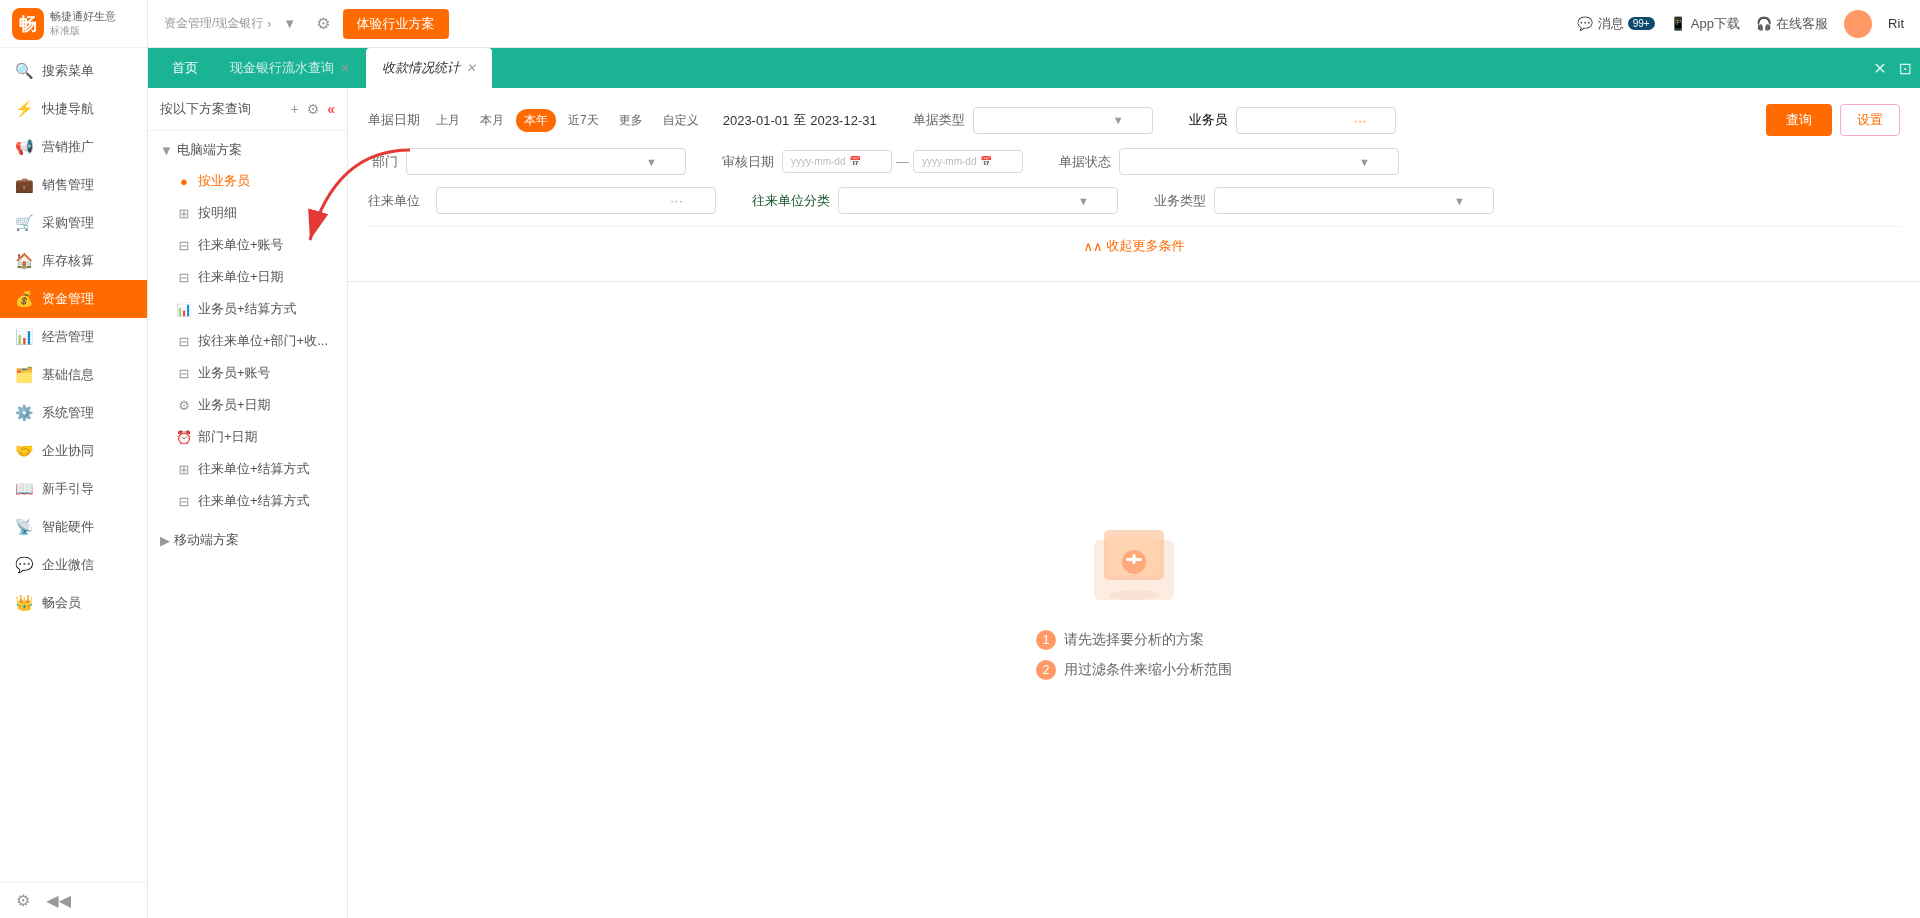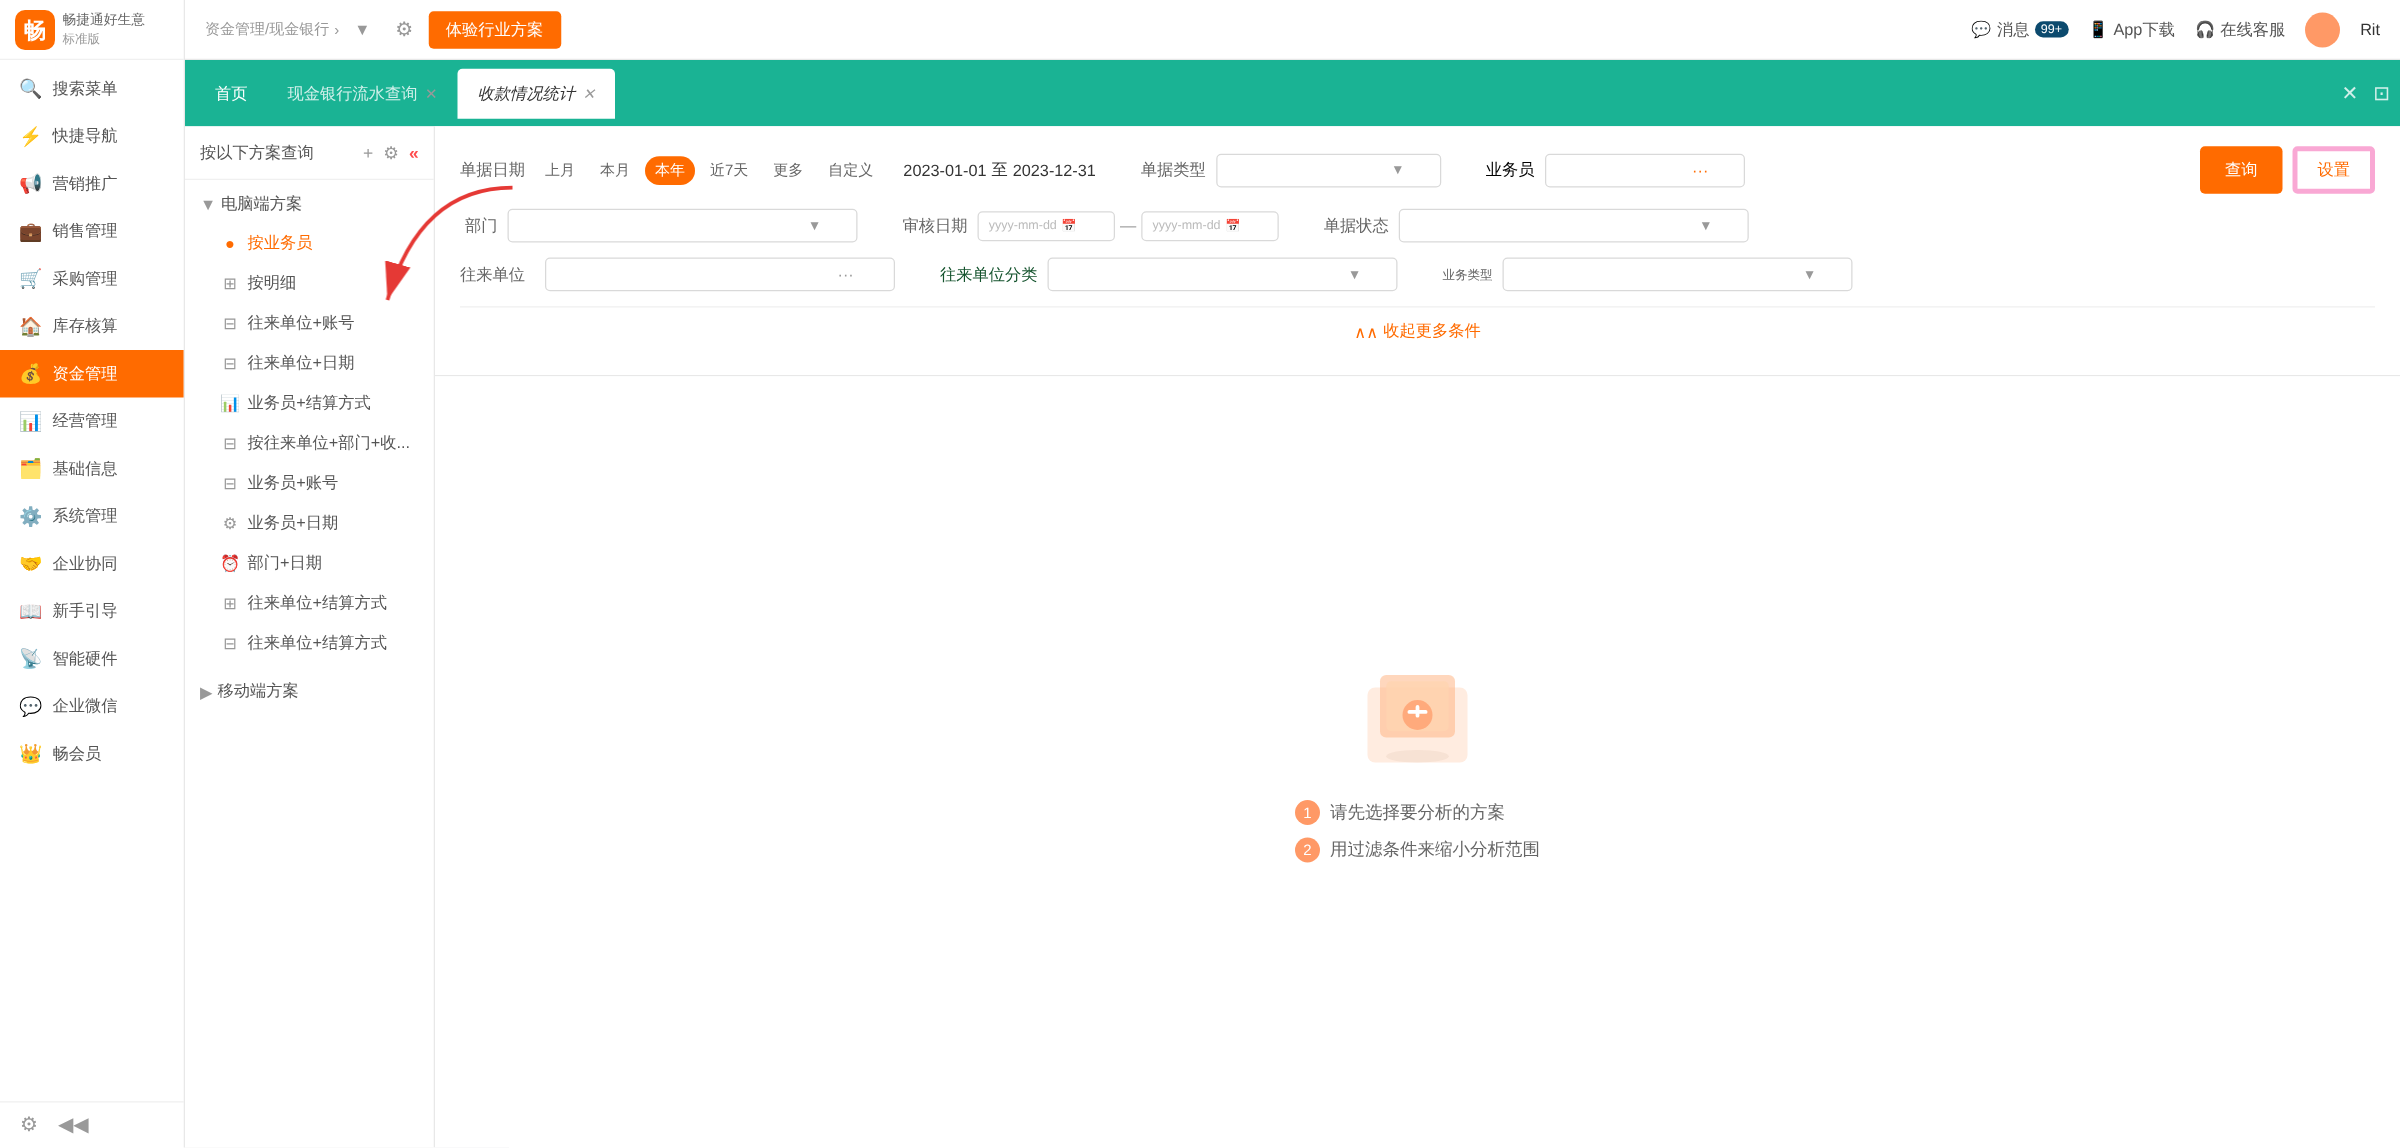--- a/index.html
+++ b/index.html
@@ -59,21 +59,21 @@
     .header-right-item { display: flex; align-items: center; gap: 4px; color: #555; cursor: pointer; font-size: 13px; }
     .badge {
       background: #0c4a6e; color: #fff; border-radius: 10px;
       font-size: 10px; padding: 1px 5px; min-width: 18px; text-align: center;
     }
     .header-avatar { width: 28px; height: 28px; background: #ff9966; border-radius: 50%; }
 
     
     .tab-bar {
       background: #1ab394; display: flex; align-items: center;
-      padding: 0 8px; height: 53px; gap: 0;
+      padding: 0 8px; height: 40px; gap: 0;
     }
     .tab {
       display: flex; align-items: center; padding: 0 16px; height: 40px;
       cursor: pointer; font-size: 13px; color: rgba(255,255,255,0.8);
       position: relative;
     }
     .tab.home { color: #fff; font-weight: normal; }
     .tab.active { background: #fff; color: #333; border-radius: 4px 4px 0 0; font-style: italic; }
     .tab-close { margin-left: 6px; color: #999; font-size: 12px; cursor: pointer; }
     .tab-spacer { flex: 1; }
@@ -140,21 +140,21 @@
       border: 1px solid #d9d9d9; border-radius: 4px; padding: 5px 28px 5px 10px;
       font-size: 13px; color: #333; cursor: pointer; background: #fff;
       position: relative; min-width: 180px; display: flex; align-items: center; justify-content: space-between;
     }
     .select-box-placeholder { color: #bbb; }
     .select-arrow { color: #999; font-size: 11px; }
     .date-input-group { display: flex; align-items: center; gap: 4px; }
     .date-input { border: 1px solid #d9d9d9; border-radius: 4px; padding: 5px 8px; font-size: 10px; color: #bbb; min-width: 110px; background: #fff; display: flex; align-items: center; gap: 4px; }
     .date-separator { color: #999; }
     .btn-query { background: #ff6b00; color: #fff; border: none; border-radius: 4px; padding: 6px 20px; font-size: 13px; cursor: pointer; }
-    .btn-setting { background: #fff; color: #ff6b00; border: 4px solid #f9a8d4; border-radius: 4px; padding: 6px 16px; font-size: 13px; cursor: pointer; }
+    .btn-setting { background: #fff; color: #ff6b00; border: 1px solid #f9a8d4; border-radius: 4px; padding: 6px 16px; font-size: 13px; cursor: pointer; }
 
     .more-conditions {
       text-align: center; padding: 10px; color: #ff6b00; cursor: pointer;
       background: #fff; border-top: 1px solid #f0f0f0; font-size: 13px;
       display: flex; align-items: center; justify-content: center; gap: 4px;
     }
 
     
     .empty-area {
       flex: 1; display: flex; flex-direction: column; align-items: center;
@@ -462,21 +462,21 @@
 
           <div style="display:flex;align-items:center;gap:8px;margin-left:20px;">
             <span style="color:#14532d;font-size:13px;">往来单位分类</span>
             <div class="select-box" style="min-width:280px;">
               <span class="select-box-placeholder">&nbsp;&nbsp;&nbsp;&nbsp;&nbsp;&nbsp;&nbsp;&nbsp;&nbsp;&nbsp;&nbsp;&nbsp;&nbsp;&nbsp;&nbsp;&nbsp;&nbsp;&nbsp;&nbsp;&nbsp;&nbsp;&nbsp;&nbsp;&nbsp;&nbsp;</span>
               <span class="select-arrow">▼</span>
             </div>
           </div>
 
           <div style="display:flex;align-items:center;gap:8px;margin-left:20px;">
-            <span style="color:#666;font-size:10px;">业务类型</span>
+            <span style="color:#666;font-size:13px;">业务类型</span>
             <div class="select-box" style="min-width:280px;">
               <span class="select-box-placeholder">&nbsp;&nbsp;&nbsp;&nbsp;&nbsp;&nbsp;&nbsp;&nbsp;&nbsp;&nbsp;&nbsp;&nbsp;&nbsp;&nbsp;&nbsp;&nbsp;&nbsp;&nbsp;&nbsp;&nbsp;&nbsp;&nbsp;&nbsp;&nbsp;&nbsp;</span>
               <span class="select-arrow">▼</span>
             </div>
           </div>
         </div>
 
         <div style="margin-top:12px;text-align:center;">
           <div class="more-conditions">
             <span>∧∧</span>

